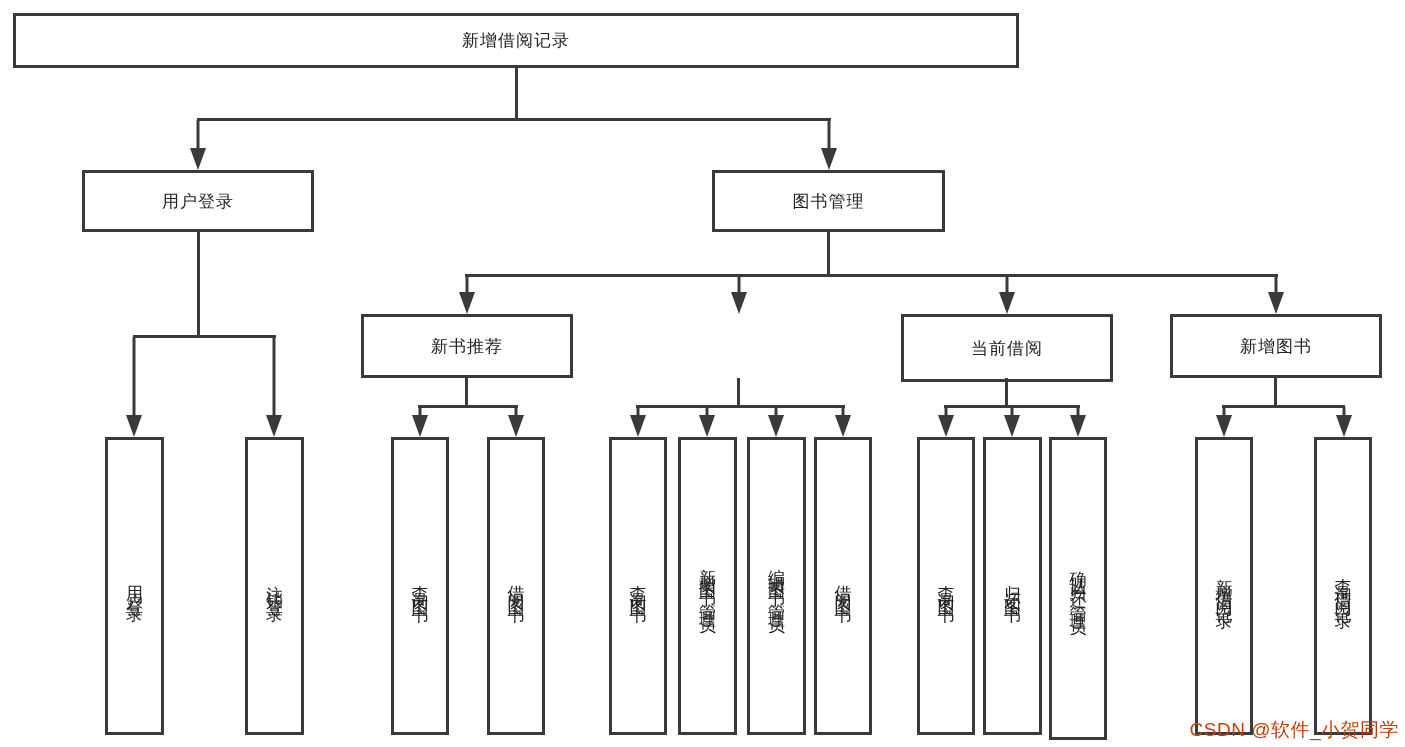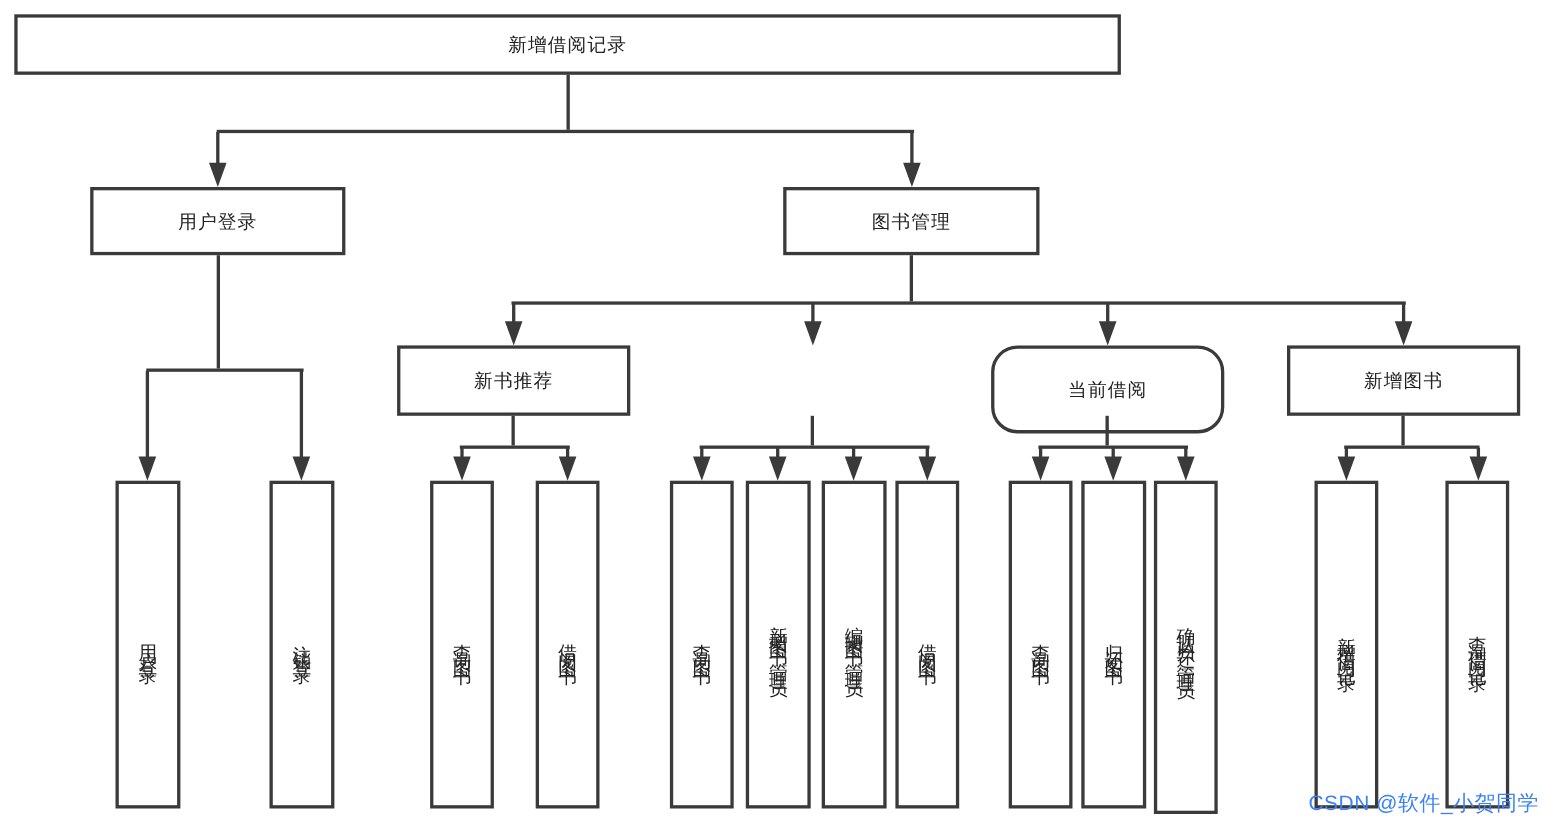--- a/index.html
+++ b/index.html
@@ -49,21 +49,21 @@
     position:absolute;left:0;bottom:0;
     width:0;height:0;
     border-left:8px solid transparent;
     border-right:8px solid transparent;
     border-top:22px solid #3a3a3a;
   }
   .watermark{
     position:absolute;
     right:6px;bottom:4px;
     font-size:19px;
-    color:#3b82f6;
+    color:#c2410c;
     letter-spacing:0.5px;
     z-index:10;
     white-space:nowrap;
   }
 </style>
 </head>
 <body>
 
 <div id="canvas">
 
@@ -115,21 +115,21 @@
       <div class="head"></div>
     </div>
   <div class="arrow" style="left:1268px;top:276px;height:38px;">
       <div class="shaft"></div>
       <div class="head"></div>
     </div>
 
   <div class="box" style="left:361px;top:314px;width:212px;height:64px;">
     <span>新书推荐</span>
   </div>
-  <div class="box" style="left:901px;top:314px;width:212px;height:80px;border-radius:24px;">
+  <div class="box" style="left:901px;top:314px;width:212px;height:68px;">
     <span>当前借阅</span>
   </div>
   <div class="box" style="left:1170px;top:314px;width:212px;height:64px;">
     <span>新增图书</span>
   </div>
 
   <div class="vline" style="left:465px;top:378px;height:27px;"></div>
   <div class="hline" style="left:418px;top:405px;width:100px;"></div>
   <div class="arrow" style="left:412px;top:407px;height:30px;">
       <div class="shaft"></div>

